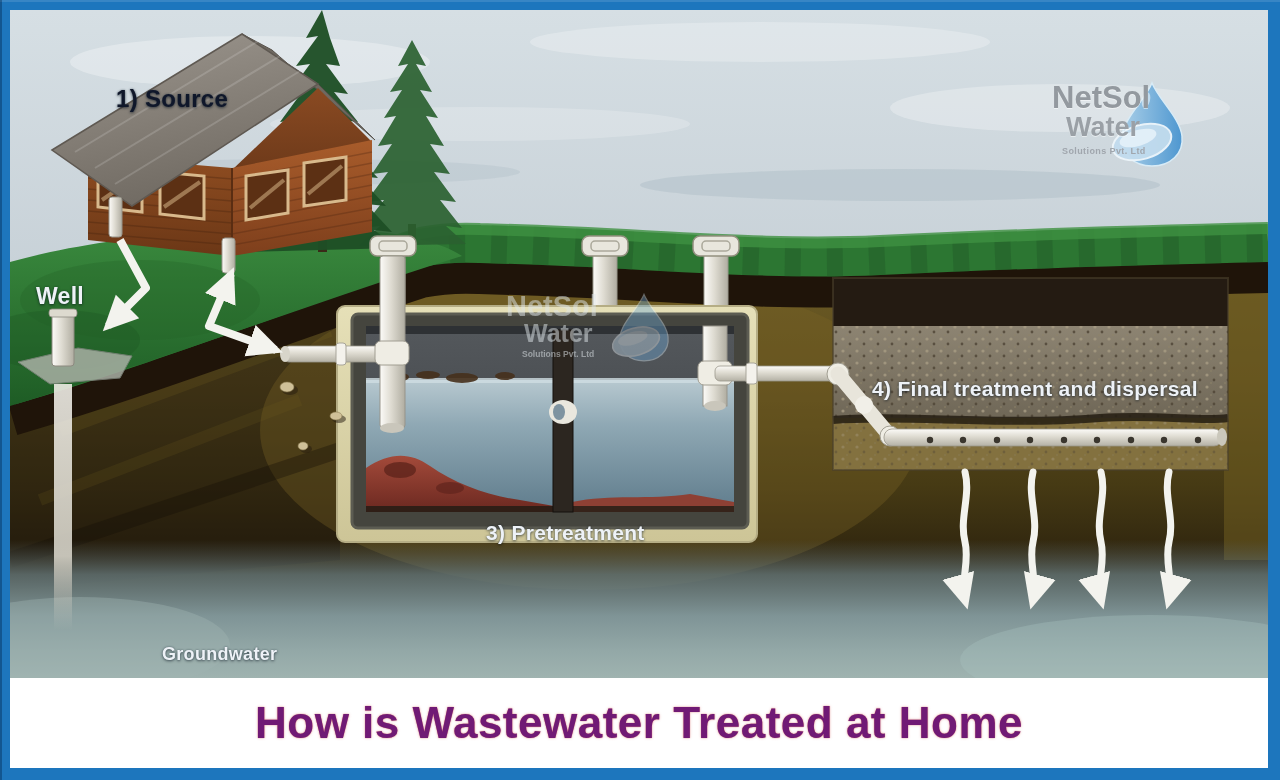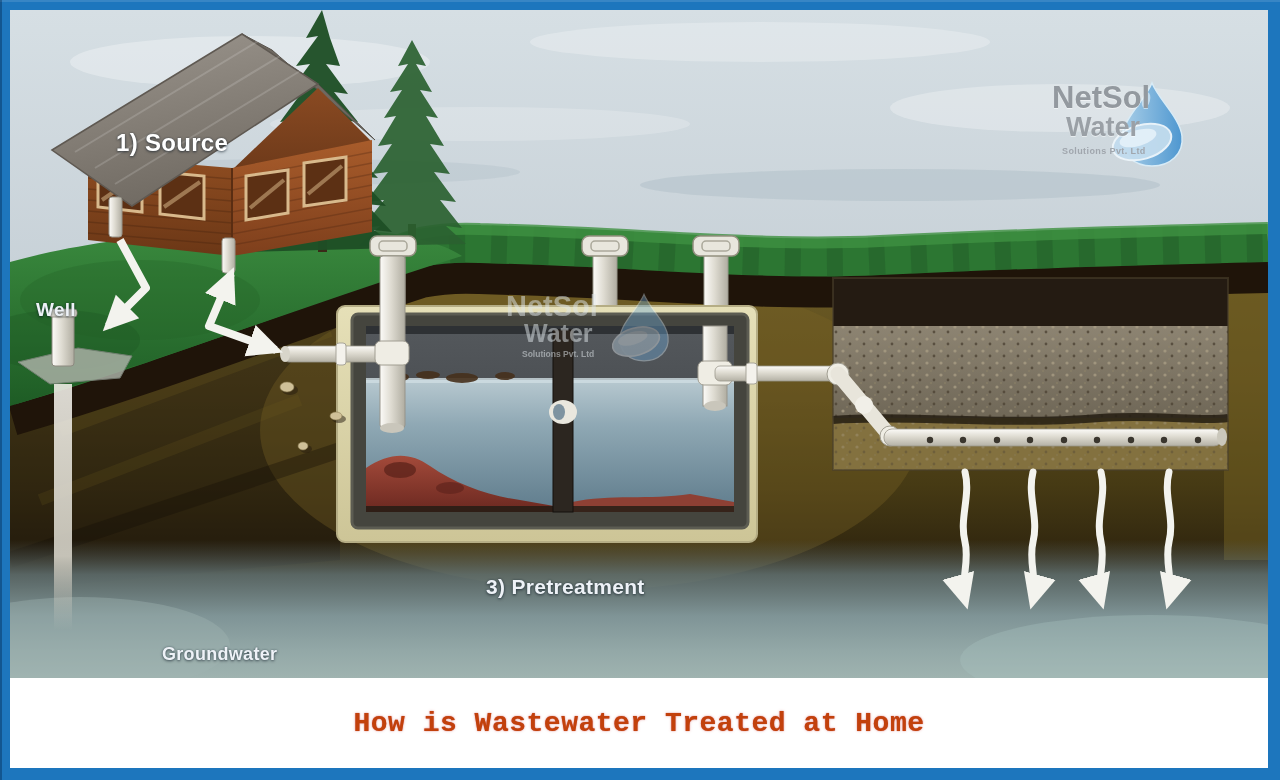--- a/index.html
+++ b/index.html
@@ -9,24 +9,24 @@
     box-shadow:inset 2px 0 0 rgba(0,30,60,.35), inset 0 2px 0 rgba(255,255,255,.12);
     font-family:"Liberation Sans",sans-serif;
     overflow:hidden;
   }
   #scene-svg{position:absolute;left:0;top:0;pointer-events:none;}
   .lbl{
     position:absolute;font-weight:700;color:#eef2f7;
     text-shadow:0 1px 3px rgba(8,18,28,.6),0 0 2px rgba(20,40,60,.35);
     letter-spacing:.3px;white-space:nowrap;line-height:1.25;
   }
-  #lbl-source{left:116px;top:84px;font-size:24px;color:#ffffff;margin-top:44px;}
-  #lbl-well{left:36px;top:298px;font-size:19px;text-align:right;}
+  #lbl-source{left:116px;top:84px;font-size:24px;color:#0f172a;}
+  #lbl-well{left:36px;top:282px;font-size:23px;text-align:right;}
   #lbl-collection{left:196px;top:377px;font-size:21px;}
-  #lbl-pretreatment{left:486px;top:574px;font-size:21px;}
+  #lbl-pretreatment{left:486px;top:520px;font-size:21px;}
   #lbl-final{left:872px;top:376px;font-size:21px;}
   #lbl-groundwater{left:162px;top:643px;font-size:18px;}
   
   #logo{position:absolute;left:1046px;top:80px;width:170px;height:96px;}
   #logo .l1{position:absolute;left:6px;top:0;font-size:31px;font-weight:700;color:#93999f;z-index:2;
             text-shadow:0 1px 0 rgba(255,255,255,.5);}
   #logo .l2{position:absolute;left:20px;top:32px;font-size:27px;font-weight:700;color:#9aa0a6;z-index:2;
             text-shadow:0 1px 0 rgba(255,255,255,.5);}
   #logo .l3{position:absolute;left:16px;top:66px;font-size:9px;font-weight:700;color:#a0a6ad;z-index:2;letter-spacing:.4px;}
   #logo .dropwrap{position:absolute;left:66px;top:0px;z-index:1;}
@@ -35,21 +35,21 @@
   #watermark .l1{position:absolute;left:6px;top:0;font-size:29px;font-weight:700;color:#dfe6ea;z-index:2;}
   #watermark .l2{position:absolute;left:24px;top:29px;font-size:25px;font-weight:700;color:#dfe6ea;z-index:2;}
   #watermark .l3{position:absolute;left:22px;top:59px;font-size:8.5px;font-weight:700;color:#e4eaee;z-index:2;}
   #watermark .dropwrap{position:absolute;left:112px;top:2px;z-index:1;opacity:.8;}
   
   #title-band{
     position:absolute;left:10px;top:678px;width:1258px;height:90px;background:#ffffff;
     display:flex;align-items:center;justify-content:center;
   }
   #title-band .title{
-    font-family:Liberation Mono, monospace;font-weight:700;font-size:28px;color:#c2410c;
+    font-family:Liberation Sans, sans-serif;font-weight:700;font-size:44px;color:#701a75;
     text-shadow:0 0 1px #d06a6a, 0 0 3px rgba(214,110,110,.45);
     letter-spacing:.5px;
   }
 </style>
 </head>
 <body>
 
 <div id="stage">
 
   <svg id="scene-svg" width="1280" height="780" viewBox="0 0 1280 780">
@@ -351,20 +351,21 @@
         <ellipse cx="336" cy="416" rx="6" ry="4" fill="#cfc098" stroke="#8a7b50" stroke-width="0.6"></ellipse>
         <ellipse cx="306" cy="449" rx="6" ry="4" fill="#241a0e" opacity="0.5"></ellipse>
         <ellipse cx="303" cy="446" rx="5" ry="4" fill="#cfc098" stroke="#8a7b50" stroke-width="0.6"></ellipse>
       </g>
     </g>
   </svg>
 
   <div class="lbl" id="lbl-source">1) Source</div>
   <div class="lbl" id="lbl-well">Well</div>
   <div class="lbl" id="lbl-pretreatment">3) Pretreatment</div>
+  <div class="lbl" id="lbl-final">4) Final treatment and dispersal</div>
   <div class="lbl" id="lbl-groundwater">Groundwater</div>
 
   <div id="watermark">
     <div class="dropwrap">
       <svg width="64" height="72" viewBox="0 0 80 90">
         <path d="M40 3 C47 20 68 38 70 56 C72 74 58 86 40 86 C22 86 8 74 10 56 C12 38 33 20 40 3 Z" fill="#6fa9d8" stroke="#d8ebf6" stroke-width="1.5"></path>
         <ellipse cx="30" cy="62" rx="30" ry="17" transform="rotate(-16 30 62)" fill="#c2dcee" opacity="0.95" stroke="#eef6fb" stroke-width="2"></ellipse>
         <ellipse cx="26" cy="58" rx="19" ry="8" transform="rotate(-16 26 58)" fill="#e4f1f8" opacity="0.9"></ellipse>
       </svg>
     </div>

